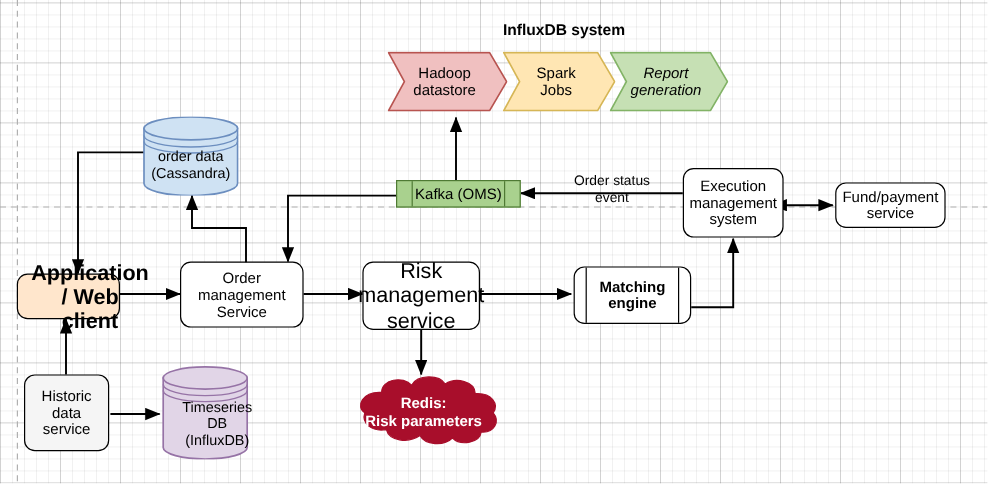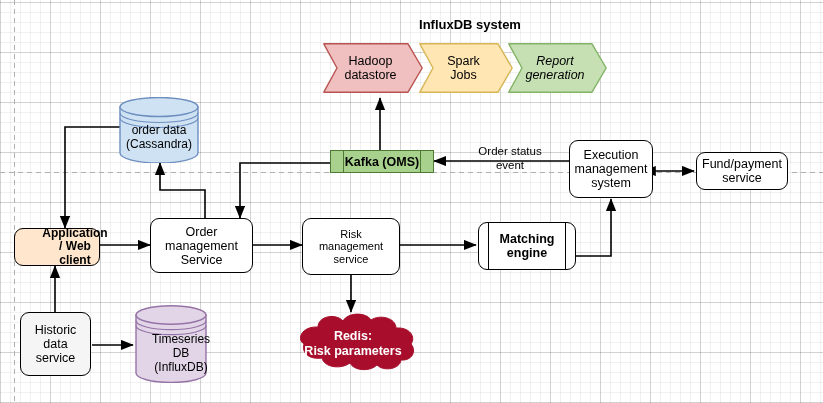--- a/index.html
+++ b/index.html
@@ -38,23 +38,23 @@
     z-index: 5;
   }
   .rounded {
     border: 1.4px solid #000000;
     border-radius: 9px;
     background: #ffffff;
   }
   .lbl { display: block; }
 
   
-  #node-app         { background: #ffe6cc; border-color: #000000; font-weight: bold; font-size: 12px; padding-left: 36px; }
+  #node-app         { background: #ffe6cc; border-color: #000000; font-weight: bold; font-size: 18px; padding-left: 36px; }
   #node-oms         { font-size: 12.5px; }
-  #node-risk        { font-size: 11px; }
+  #node-risk        { font-size: 18px; }
   #node-exec        { font-size: 12.5px; }
   #node-fund        { font-size: 12.5px; }
   #node-historic    { background: #f5f5f5; font-size: 12.5px; }
 
   
   #node-match {
     background: #ffffff;
     border: 1.4px solid #000000;
     border-radius: 9px;
     font-size: 12.5px;
@@ -64,21 +64,21 @@
     position: absolute; top: 0; bottom: 0; width: 0;
     border-left: 1.4px solid #000000;
   }
   #node-match .bar-l { left: 9px; }
   #node-match .bar-r { right: 9px; }
 
   
   #node-kafka {
     background: #a9d18e;
     border: 1.2px solid #4f7a34;
-    font-weight: bold;
+    font-weight: normal;
     font-size: 12.5px;
   }
   #node-kafka .bar-l, #node-kafka .bar-r {
     position: absolute; top: 0; bottom: 0; width: 0;
     border-left: 1.2px solid #4f7a34;
   }
   #node-kafka .bar-l { left: 12px; }
   #node-kafka .bar-r { right: 12px; }
 
   

